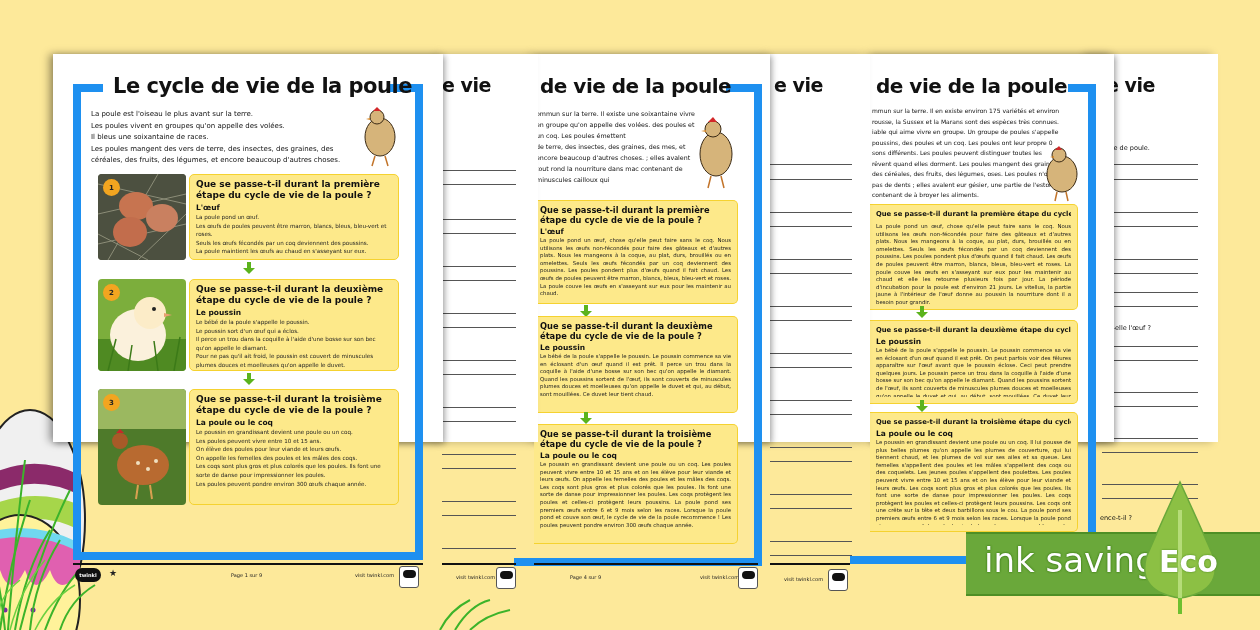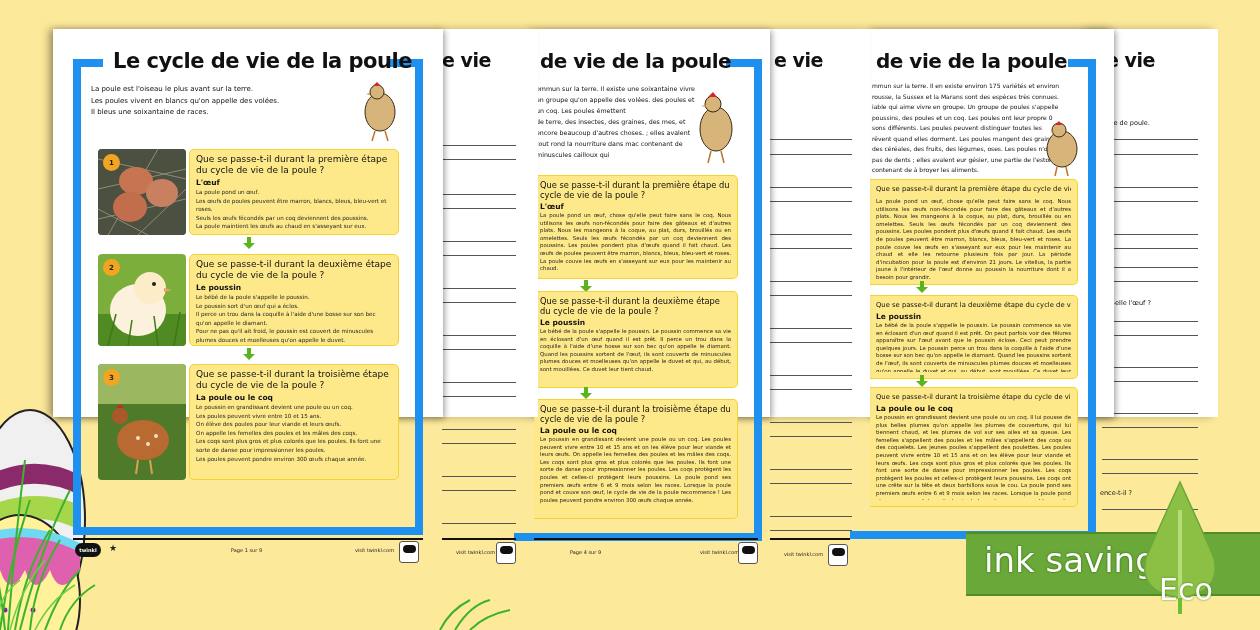--- a/index.html
+++ b/index.html
@@ -1,47 +1,47 @@
 <!DOCTYPE html>
 <html><head>
 <meta charset="utf-8">
 <style>
 *{box-sizing:border-box;margin:0;padding:0}
 html,body{width:1260px;height:630px;overflow:hidden}
 body{background:#fde99a;font-family:"DejaVu Sans",sans-serif;position:relative}
 .bg-grass{position:absolute;left:0;bottom:0;width:560px;height:330px;pointer-events:none}
-.page{position:absolute;top:29px;height:388px;background:#fff;box-shadow:-4px 0 8px rgba(0,0,0,.35),2px 2px 6px rgba(0,0,0,.3)}
+.page{position:absolute;top:54px;height:388px;background:#fff;box-shadow:-4px 0 8px rgba(0,0,0,.35),2px 2px 6px rgba(0,0,0,.3)}
 .page.back{box-shadow:-6px 0 8px rgba(0,0,0,.25)}
 .frame{position:absolute;border:8px solid #1e90f0;border-top:none}
 .frame-top-l,.frame-top-r{position:absolute;height:8px;background:#1e90f0}
 .title{position:absolute;font-family:"DejaVu Sans",sans-serif;font-weight:bold;color:#111;white-space:nowrap;letter-spacing:-.5px}
 .intro{position:absolute;font-size:7px;line-height:11.5px;color:#111}
 .hen{position:absolute}
 .card{position:absolute;background:#fde98a;border:1.5px solid #f5d230;border-radius:5px;padding:4px 6px}
-.card .q{font-weight:normal;font-size:9px;line-height:11px;color:#111}
+.card .q{font-weight:bold;font-size:9px;line-height:11px;color:#111}
 .card .sub{font-weight:bold;font-size:7.5px;margin:2px 0 1px;color:#111}
 .card .p{font-size:5.6px;line-height:8.6px;color:#222}
 .card.dense .p{font-size:5.4px;line-height:7.6px;text-align:justify}
 .card.dense .q{font-size:8.3px;line-height:10px}
 .photo{position:absolute;border-radius:4px;overflow:hidden}
 .num{position:absolute;left:5px;top:5px;width:17px;height:17px;border-radius:50%;background:#f2a520;color:#222;font-size:7px;font-weight:bold;display:flex;align-items:center;justify-content:center}
 .arrow{position:absolute;width:0;height:0}
 .arrow::before{content:"";position:absolute;left:-2px;top:0;width:4px;height:7px;background:#5bb31d}
 .arrow::after{content:"";position:absolute;left:-6px;top:6px;border-left:6px solid transparent;border-right:6px solid transparent;border-top:6px solid #5bb31d}
 .footer-line{position:absolute;height:2px;background:#111}
 .footer-text{position:absolute;font-size:5px;color:#222;white-space:nowrap}
 .twinkl-logo{position:absolute;width:26px;height:14px;background:#111;border-radius:7px;color:#fff;font-size:5px;font-weight:bold;display:flex;align-items:center;justify-content:center}
 .stamp{position:absolute;width:20px;height:22px;border:1px solid #555;border-radius:3px;background:#fff}
 .stamp::before{content:"";position:absolute;left:3px;top:3px;width:13px;height:8px;background:#111;border-radius:5px}
 .line{position:absolute;height:1px;background:#555}
 .qtext{position:absolute;font-size:6.5px;color:#111;white-space:nowrap}
 .eco-band{position:absolute;left:966px;top:532px;width:294px;height:64px;background:#6aa83a;border-top:2px solid #4e8f25;border-bottom:2px solid #4e8f25}
 .eco-text{position:absolute;left:984px;top:540px;font-size:34px;color:#fff;font-family:"DejaVu Sans",sans-serif;text-shadow:0 0 2px #3d7d16,0 0 2px #3d7d16}
 .eco-leaf{position:absolute;left:1142px;top:480px}
-.eco-label{position:absolute;left:1159px;top:572px;font-size:30px;font-weight:normal;color:#fff;text-shadow:0 0 2px #3d7d16}
+.eco-label{position:absolute;left:1159px;top:544px;font-size:30px;font-weight:bold;color:#fff;text-shadow:0 0 2px #3d7d16}
 </style>
 </head>
 <body>
 
 <svg class="bg-grass" viewBox="0 0 560 330" width="560" height="330">
   <ellipse cx="30" cy="220" rx="55" ry="110" fill="#f0f0f0" stroke="#222" stroke-width="2"></ellipse>
   <path d="M-20 180 Q30 150 80 175 L80 195 Q30 170 -20 200Z" fill="#8b2a6a"></path>
   <path d="M-20 210 Q30 185 80 205 L80 230 Q30 205 -20 235Z" fill="#a6d64a"></path>
   <ellipse cx="20" cy="300" rx="60" ry="85" fill="#fff29a" stroke="#222" stroke-width="2"></ellipse>
   <path d="M-40 245 Q20 215 80 245 L80 270 Q60 300 50 270 Q35 300 25 270 Q10 300 0 270 Q-15 300 -25 270 Q-35 290 -40 270Z" fill="#e060b0"></path>
@@ -207,22 +207,23 @@
   <div class="stamp" style="left:54px;top:513px"></div>
 </div>
 
 <div class="page" style="left:53px;width:390px;">
   <div class="frame-top-l" style="left:20px;top:30px;width:30px;"></div>
   <div class="frame-top-r" style="left:336px;top:30px;width:34px;"></div>
   <div class="frame" style="left:20px;top:30px;width:350px;height:476px;"></div>
   <div class="title" style="left:60px;top:20px;font-size:21px;">Le cycle de vie de la poule</div>
   <div class="intro" style="left:38px;top:55px;width:270px;">
     <div>La poule est l'oiseau le plus avant sur la terre.</div>
-    <div>Les poules vivent en blancs qu'on appelle des volées.</div>
+    <div>Les poules vivent en groupes qu'on appelle des volées.</div>
     <div>Il bleus une soixantaine de races.</div>
+    <div>Les poules mangent des vers de terre, des insectes, des graines, des céréales, des fruits, des légumes, et encore beaucoup d'autres choses.</div>
   </div>
   <svg class="hen" style="left:306px;top:52px" width="40" height="62" viewBox="0 0 40 62">
     <ellipse cx="21" cy="31" rx="15" ry="19" fill="#d6b47a" stroke="#3a2a15" stroke-width="1"></ellipse>
     <circle cx="18" cy="11" r="7" fill="#d6b47a" stroke="#3a2a15" stroke-width="1"></circle>
     <path d="M14 5 L18 1 L22 5Z" fill="#d3282a"></path>
       <path d="M11 12 L7 13 L11 14Z" fill="#d98a2a"></path>
     <path d="M16 50 L13 60 M26 50 L29 60" stroke="#c2742a" stroke-width="1.5"></path>
   </svg>
 
   <div class="photo" style="left:45px;top:120px;width:88px;height:86px;background:#5a5a48">

